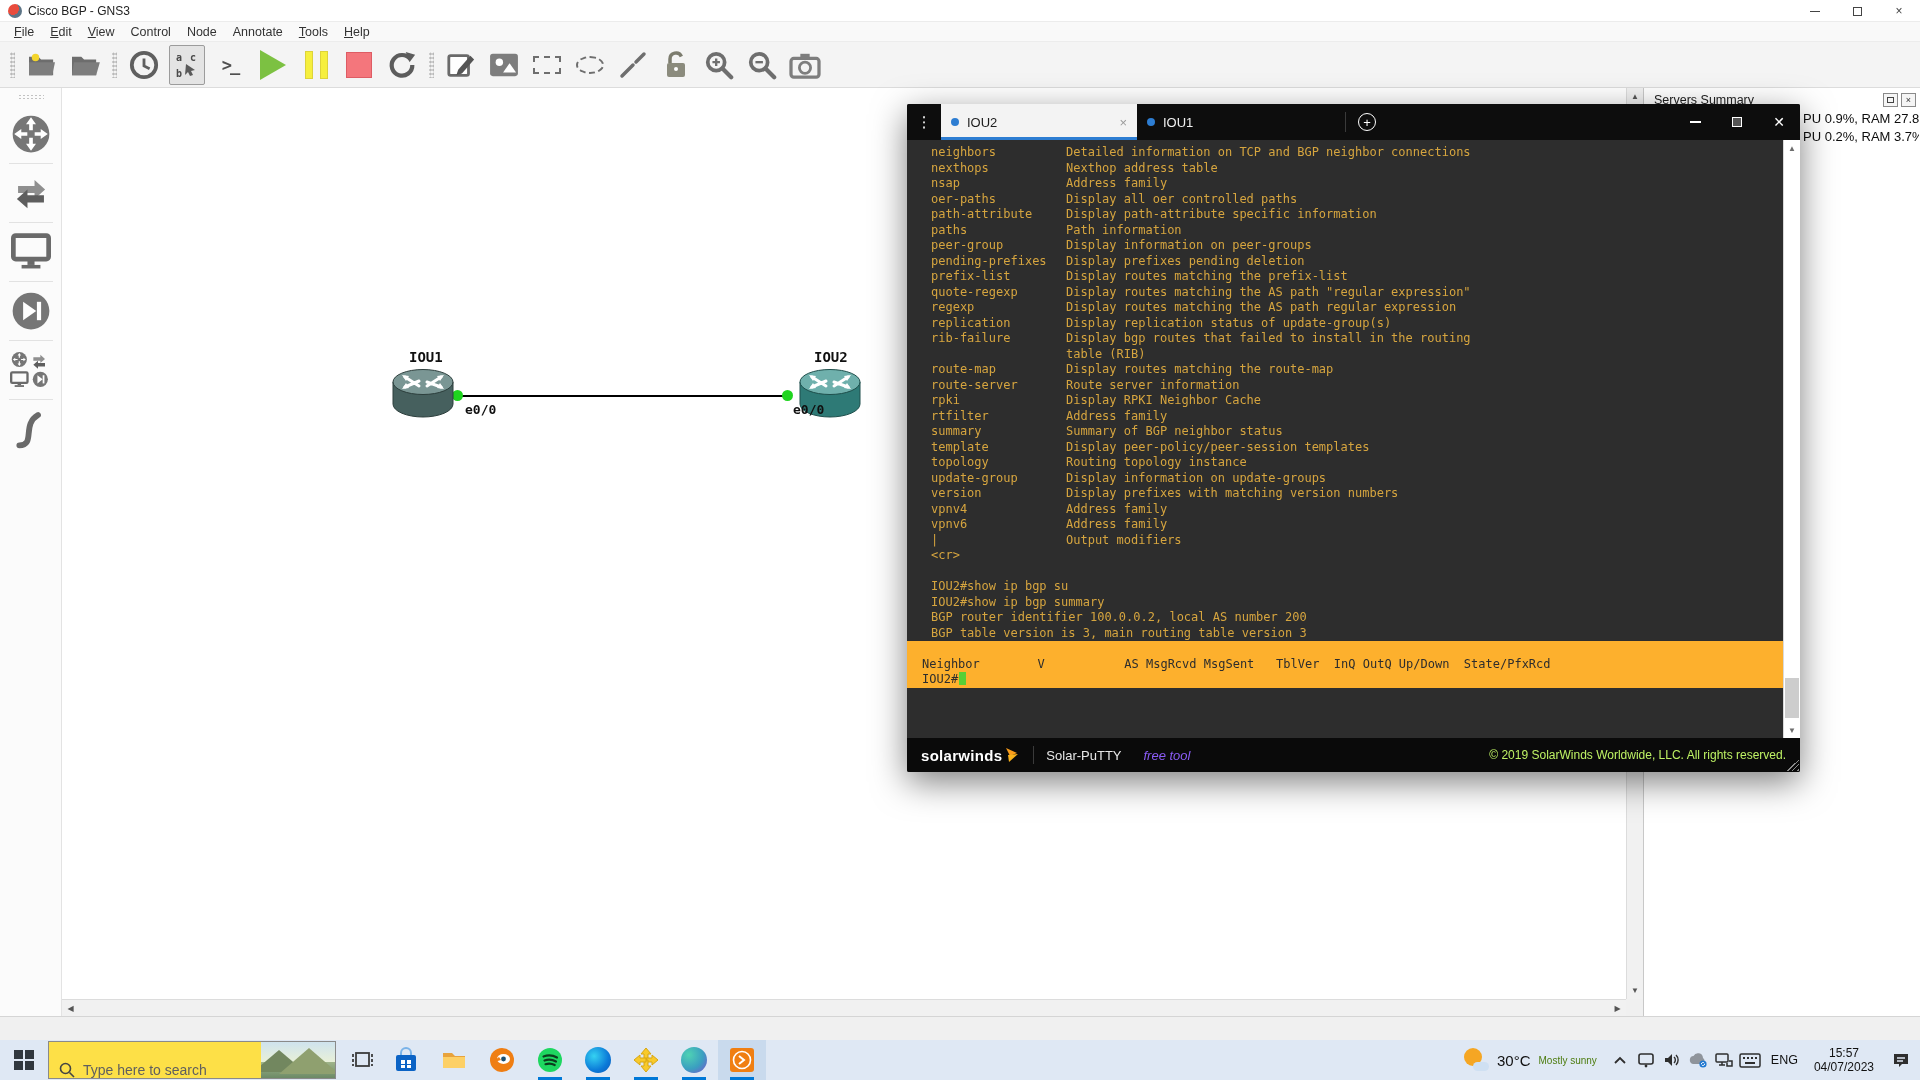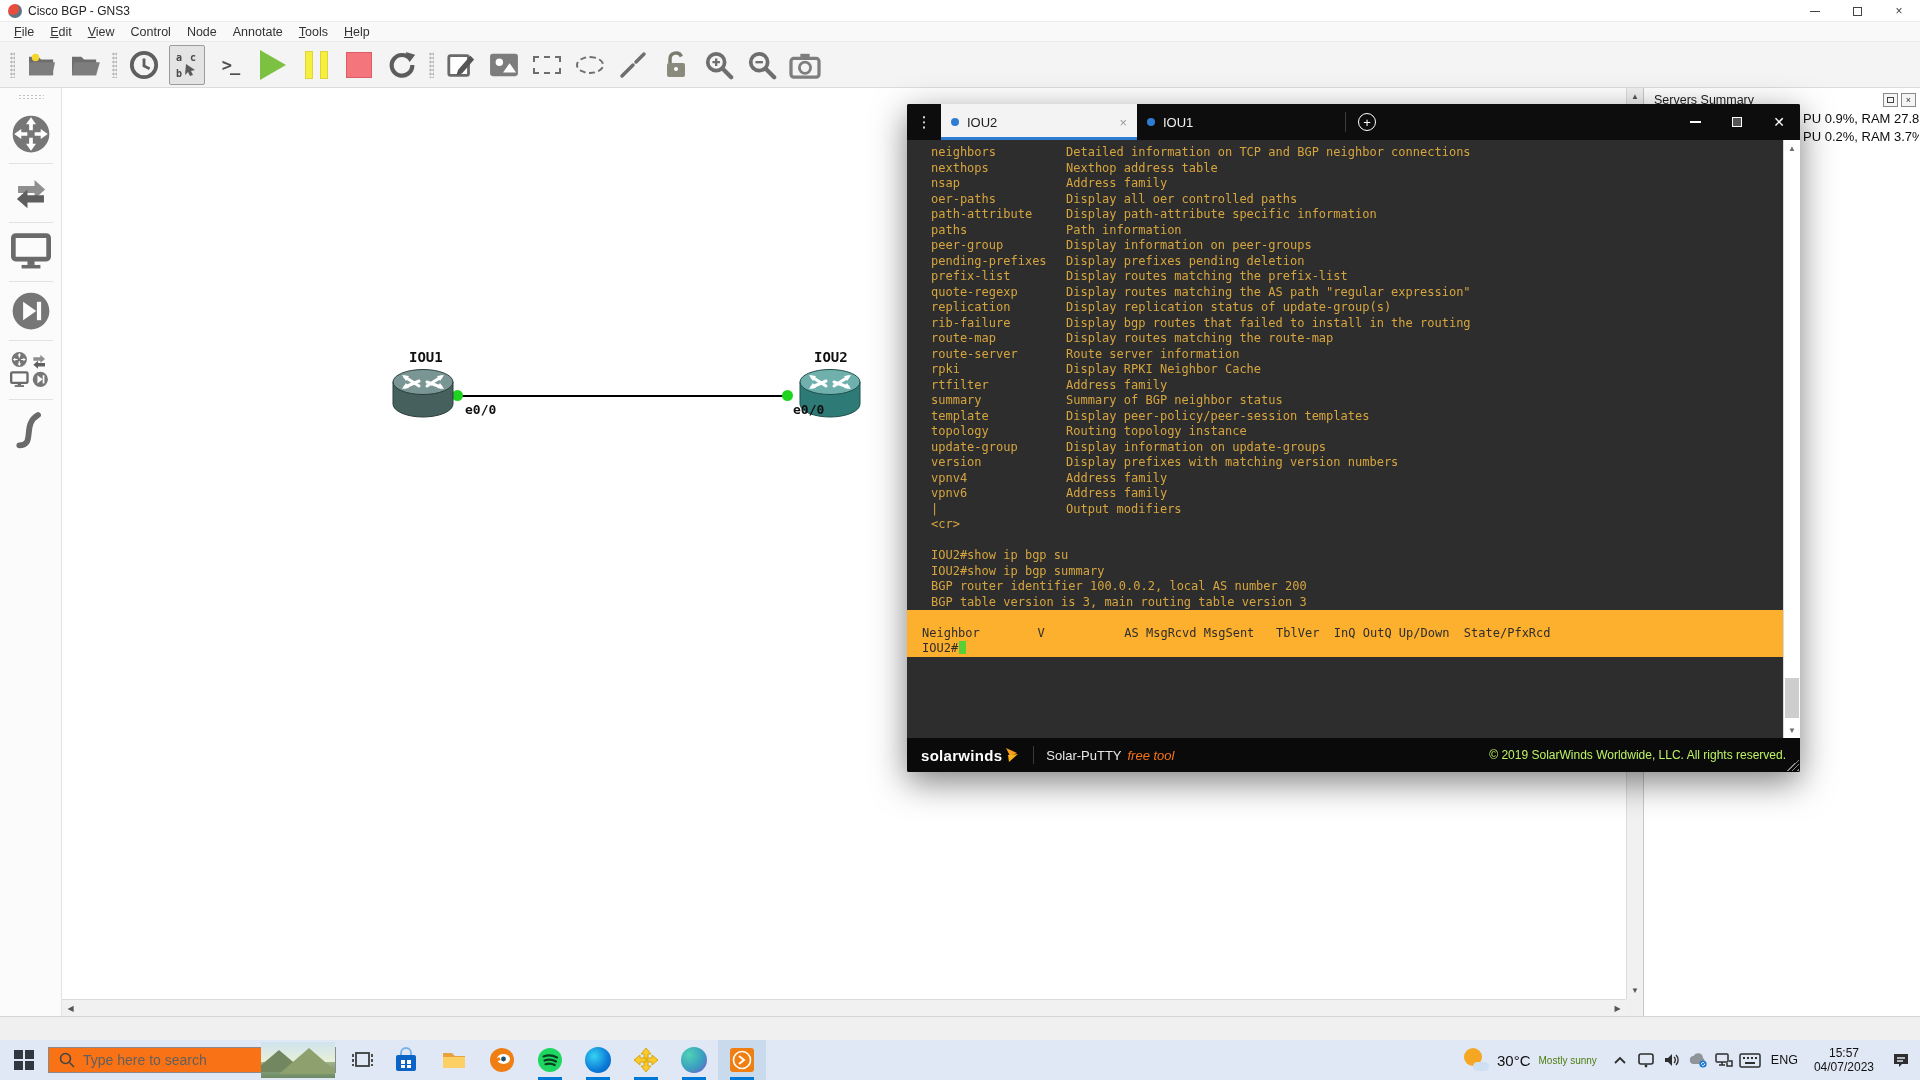--- a/index.html
+++ b/index.html
@@ -93,31 +93,31 @@
 
   .p-scroll{position:absolute;right:0;top:36px;bottom:34px;width:17px;background:#ffffff;border-left:1px solid #d9d9d9}
   .p-scroll .arr{position:absolute;left:0;width:16px;height:16px;display:flex;align-items:center;justify-content:center;font-size:8px;color:#6d6d6d}
   .p-thumb{position:absolute;left:1px;right:1px;bottom:20px;height:40px;background:#cdcdcd}
 
   .p-foot{position:absolute;left:0;bottom:0;width:100%;height:34px;background:#0a0a0a;display:flex;align-items:center;padding:0 14px;border-radius:0 0 2px 2px}
   .sw-brand{color:#fff;font-size:15px;letter-spacing:.3px;font-weight:bold}
   .sw-arrow{margin-left:3px}
   .f-sep{width:1px;height:18px;background:#3a3a3a;margin:0 12px}
   .f-prod{color:#e8e8e8;font-size:13px}
-  .f-tag{color:#f97316;font-size:13px;font-style:italic;margin-left:6px}
+  .f-tag{color:#8b5cf6;font-size:13px;font-style:italic;margin-left:22px}
   .f-copy{margin-left:auto;color:#bef264;font-size:12px}
   .p-grip{position:absolute;right:1px;bottom:1px;width:12px;height:12px;background:
     linear-gradient(135deg,transparent 50%,#8a8a8a 50%,#8a8a8a 55%,transparent 55%,transparent 70%,#8a8a8a 70%,#8a8a8a 75%,transparent 75%,transparent 90%,#8a8a8a 90%)}
 
   
   .taskbar{position:absolute;left:0;top:1040px;width:1920px;height:40px;background:#dfe8f4;display:flex;align-items:center}
   .start{width:48px;height:40px;display:flex;align-items:center;justify-content:center}
   .winlogo{display:grid;grid-template-columns:9px 9px;grid-template-rows:9px 9px;gap:2px}
   .winlogo i{background:#30373e;display:block}
-  .searchbox{width:288px;height:26px;background:#f97316;border:1px solid #8a8a8a;display:flex;align-items:center;position:relative}
+  .searchbox{width:288px;height:38px;background:#fde047;border:1px solid #8a8a8a;display:flex;align-items:flex-end;position:relative}
   .searchbox input{border:0;outline:0;flex:1;font-size:14px;font-family:"Liberation Sans",sans-serif;color:#333;background:transparent;min-width:0}
   .searchbox input::placeholder{color:#5f5f5f;opacity:1}
   .s-mag{margin:0 8px 0 10px;flex:none}
   .s-img{width:74px;height:36px;flex:none;position:relative;overflow:hidden;background:linear-gradient(#cfe3ee 0%,#e8f0d8 55%,#9fb48a 56%,#6c8a66 100%)}
   .s-img::before{content:"";position:absolute;left:-8px;bottom:6px;width:0;height:0;border-left:26px solid transparent;border-right:26px solid transparent;border-bottom:22px solid #72875f}
   .s-img::after{content:"";position:absolute;right:-4px;bottom:4px;width:0;height:0;border-left:30px solid transparent;border-right:30px solid transparent;border-bottom:26px solid #8fa06f}
   .tv{width:40px;height:40px;display:flex;align-items:center;justify-content:center;margin-left:6px}
   .apps{display:flex;height:40px}
   .app{width:48px;height:40px;display:flex;align-items:center;justify-content:center;position:relative}
   .app.running::after{content:"";position:absolute;left:12px;right:12px;bottom:0;height:3px;background:#0078d7}
@@ -438,22 +438,24 @@
             <div class="trow"><span class="tcmd">neighbors</span><span class="tdesc">Detailed information on TCP and BGP neighbor connections</span></div>
             <div class="trow"><span class="tcmd">nexthops</span><span class="tdesc">Nexthop address table</span></div>
             <div class="trow"><span class="tcmd">nsap</span><span class="tdesc">Address family</span></div>
             <div class="trow"><span class="tcmd">oer-paths</span><span class="tdesc">Display all oer controlled paths</span></div>
             <div class="trow"><span class="tcmd">path-attribute</span><span class="tdesc">Display path-attribute specific information</span></div>
             <div class="trow"><span class="tcmd">paths</span><span class="tdesc">Path information</span></div>
             <div class="trow"><span class="tcmd">peer-group</span><span class="tdesc">Display information on peer-groups</span></div>
             <div class="trow"><span class="tcmd">pending-prefixes</span><span class="tdesc">Display prefixes pending deletion</span></div>
             <div class="trow"><span class="tcmd">prefix-list</span><span class="tdesc">Display routes matching the prefix-list</span></div>
             <div class="trow"><span class="tcmd">quote-regexp</span><span class="tdesc">Display routes matching the AS path "regular expression"</span></div>
+            <div class="trow"><span class="tcmd">regexp</span><span class="tdesc">Display routes matching the AS path regular expression</span></div>
             <div class="trow"><span class="tcmd">replication</span><span class="tdesc">Display replication status of update-group(s)</span></div>
             <div class="trow"><span class="tcmd">rib-failure</span><span class="tdesc">Display bgp routes that failed to install in the routing</span></div>
+            <div class="trow"><span class="tcmd"></span><span class="tdesc">table (RIB)</span></div>
             <div class="trow"><span class="tcmd">route-map</span><span class="tdesc">Display routes matching the route-map</span></div>
             <div class="trow"><span class="tcmd">route-server</span><span class="tdesc">Route server information</span></div>
             <div class="trow"><span class="tcmd">rpki</span><span class="tdesc">Display RPKI Neighbor Cache</span></div>
             <div class="trow"><span class="tcmd">rtfilter</span><span class="tdesc">Address family</span></div>
             <div class="trow"><span class="tcmd">summary</span><span class="tdesc">Summary of BGP neighbor status</span></div>
             <div class="trow"><span class="tcmd">template</span><span class="tdesc">Display peer-policy/peer-session templates</span></div>
             <div class="trow"><span class="tcmd">topology</span><span class="tdesc">Routing topology instance</span></div>
             <div class="trow"><span class="tcmd">update-group</span><span class="tdesc">Display information on update-groups</span></div>
             <div class="trow"><span class="tcmd">version</span><span class="tdesc">Display prefixes with matching version numbers</span></div>
             <div class="trow"><span class="tcmd">vpnv4</span><span class="tdesc">Address family</span></div>

